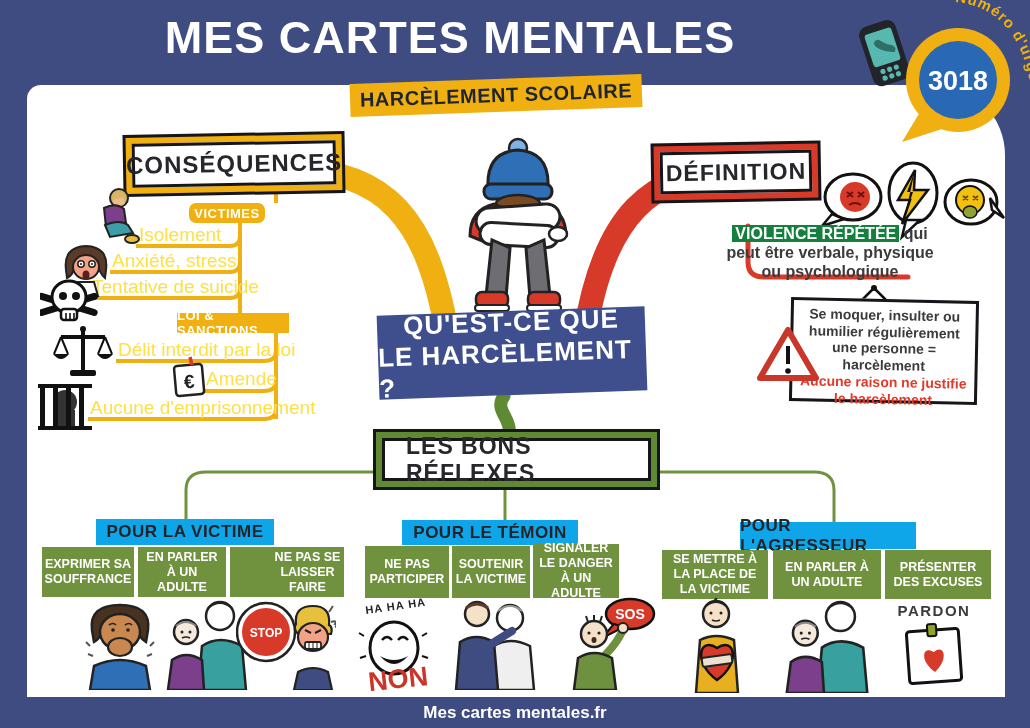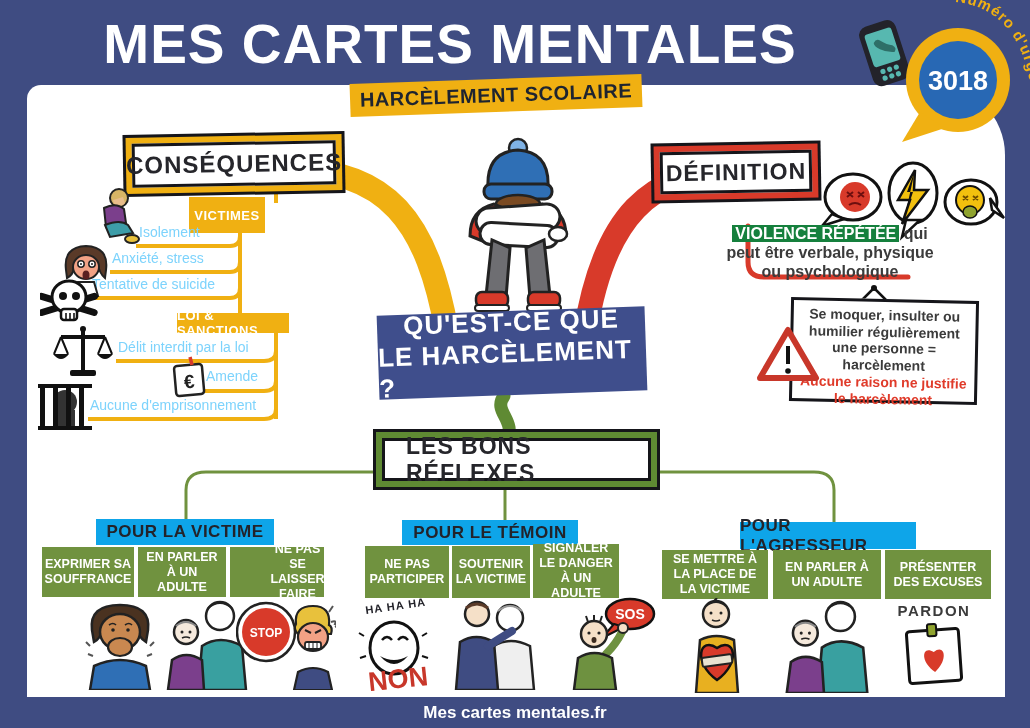--- a/index.html
+++ b/index.html
@@ -2,34 +2,34 @@
 <html><head>
 <meta charset="utf-8">
 <style>
   html,body{margin:0;padding:0;background:#2b355c;}
   .canvas{position:relative;width:1030px;height:728px;background:#3F4C82;overflow:hidden;
           font-family:"Liberation Sans",sans-serif;}
   .abs{position:absolute;}
   .panel{position:absolute;left:27px;top:85px;width:978px;height:612px;background:#fff;
          border-radius:14px 70px 0 0;}
   .app-title{position:absolute;top:12px;left:0;width:900px;text-align:center;color:#fff;
-             font-size:55px;font-weight:bold;letter-spacing:1px;}
+             font-size:45px;font-weight:bold;letter-spacing:1px;}
   .banner{position:absolute;left:350px;top:79px;width:292px;height:33px;background:#F0B012;
           color:#1E2430;font-weight:bold;font-size:20px;display:flex;align-items:center;
           justify-content:center;transform:rotate(-2deg);letter-spacing:.5px;}
   .layer{position:absolute;left:0;top:0;width:1030px;height:728px;pointer-events:none;}
   .topic-box{position:absolute;background:#fff;border:3px solid #15151a;display:flex;
              align-items:center;justify-content:center;font-weight:bold;color:#26262b;
              letter-spacing:1px;}
   .topic-yellow{box-shadow:0 0 0 6px #F0B012,0 0 0 9px #15151a;}
   .topic-red{box-shadow:0 0 0 6px #D83A2A,0 0 0 9px #15151a;}
   .topic-green{box-shadow:0 0 0 6px #5F8A33,0 0 0 9px #15151a;}
   .tag{position:absolute;background:#F0B012;color:#fff;font-weight:bold;font-size:13px;
        display:flex;align-items:center;justify-content:center;letter-spacing:.5px;}
-  .item{position:absolute;color:#7dd3fc;font-size:14px;white-space:nowrap;}
+  .item{position:absolute;color:#fde047;font-size:19px;white-space:nowrap;}
   .center-box{position:absolute;left:378px;top:311px;width:268px;height:84px;background:#3F4E8C;
               transform:rotate(-2deg);display:flex;flex-direction:column;align-items:center;
               justify-content:center;color:#fff;font-weight:bold;font-size:26px;letter-spacing:1px;}
   .def-text{position:absolute;left:722px;top:224px;width:216px;text-align:center;font-size:16px;
             color:#3b3b3b;line-height:1.2;font-weight:bold;}
   .hl-red{background:#15803d;color:#fff;padding:0 3px;}
   .sign{position:absolute;left:790px;top:299px;width:188px;height:104px;background:#fff;
         border:3px solid #15151a;transform:rotate(1.2deg);padding:5px 6px;box-sizing:border-box;
         text-align:center;font-size:14px;font-weight:bold;color:#3b3b3b;line-height:1.18;}
   .sign .warn{color:#E03B2A;display:block;margin-top:1px;}
@@ -99,21 +99,21 @@
       <text x="108" y="90" text-anchor="middle" font-size="27" font-weight="bold" fill="#fff">3018</text>
     </g>
     <path id="arc-urgence" d="M 105 2 C 152 6, 182 44, 183 118" fill="none"></path>
     <text font-size="15" font-weight="bold" fill="#F0B012" letter-spacing="1">
       <textPath href="#arc-urgence">Numéro d'urgence</textPath>
     </text>
   </svg>
 
   <div class="topic-box topic-yellow" style="left:132px;top:142px;width:198px;height:38px;font-size:24px;transform:rotate(-1deg);">CONSÉQUENCES</div>
 
-  <div class="tag" style="left:189px;top:197px;width:76px;height:36px;">VICTIMES</div>
+  <div class="tag" style="left:189px;top:203px;width:76px;height:20px;border-radius:7px;">VICTIMES</div>
   <div class="item" style="left:139px;top:224px;">Isolement</div>
   <div class="item" style="left:112px;top:250px;">Anxiété, stress</div>
   <div class="item" style="left:92px;top:276px;">Tentative de suicide</div>
 
   <div class="tag" style="left:177px;top:313px;width:112px;height:20px;">LOI &amp; SANCTIONS</div>
   <div class="item" style="left:118px;top:339px;">Délit interdit par la loi</div>
   <div class="item" style="left:206px;top:368px;">Amende</div>
   <div class="item" style="left:90px;top:397px;">Aucune d'emprisonnement</div>
 
   <svg class="abs" style="left:92px;top:188px;" width="48" height="58" viewBox="0 0 48 58">
@@ -241,21 +241,21 @@
     <path d="M 32 6 L 60 54 L 4 54 Z" fill="#fff" stroke="#C8372A" stroke-width="6" stroke-linejoin="round"></path>
     <line x1="32" y1="22" x2="32" y2="40" stroke="#111" stroke-width="4"></line>
     <circle cx="32" cy="47" r="2.8" fill="#111"></circle>
   </svg>
 
   <div class="topic-box topic-green" style="left:382px;top:438px;width:242px;height:37px;font-size:23px;padding-left:21px;">LES BONS RÉFLEXES</div>
 
   <div class="group-head" style="left:96px;top:519px;width:178px;height:26px;">POUR LA VICTIME</div>
   <div class="action" style="left:42px;top:547px;width:92px;height:50px;">EXPRIMER SA SOUFFRANCE</div>
   <div class="action" style="left:138px;top:547px;width:88px;height:50px;">EN PARLER À UN ADULTE</div>
-  <div class="action" style="left:230px;top:547px;width:94px;height:50px;padding-left:44px;">NE PAS SE LAISSER FAIRE</div>
+  <div class="action" style="left:230px;top:547px;width:114px;height:50px;padding-left:44px;">NE PAS SE LAISSER FAIRE</div>
 
   <div class="group-head" style="left:402px;top:520px;width:176px;height:25px;">POUR LE TÉMOIN</div>
   <div class="action" style="left:365px;top:546px;width:84px;height:52px;">NE PAS PARTICIPER</div>
   <div class="action" style="left:452px;top:546px;width:78px;height:52px;">SOUTENIR LA VICTIME</div>
   <div class="action" style="left:533px;top:544px;width:86px;height:54px;">SIGNALER LE DANGER À UN ADULTE</div>
 
   <div class="group-head" style="left:740px;top:522px;width:176px;height:27px;">POUR L'AGRESSEUR</div>
   <div class="action" style="left:662px;top:550px;width:106px;height:49px;">SE METTRE À LA PLACE DE LA VICTIME</div>
   <div class="action" style="left:773px;top:550px;width:108px;height:49px;">EN PARLER À UN ADULTE</div>
   <div class="action" style="left:885px;top:550px;width:106px;height:49px;">PRÉSENTER DES EXCUSES</div>

